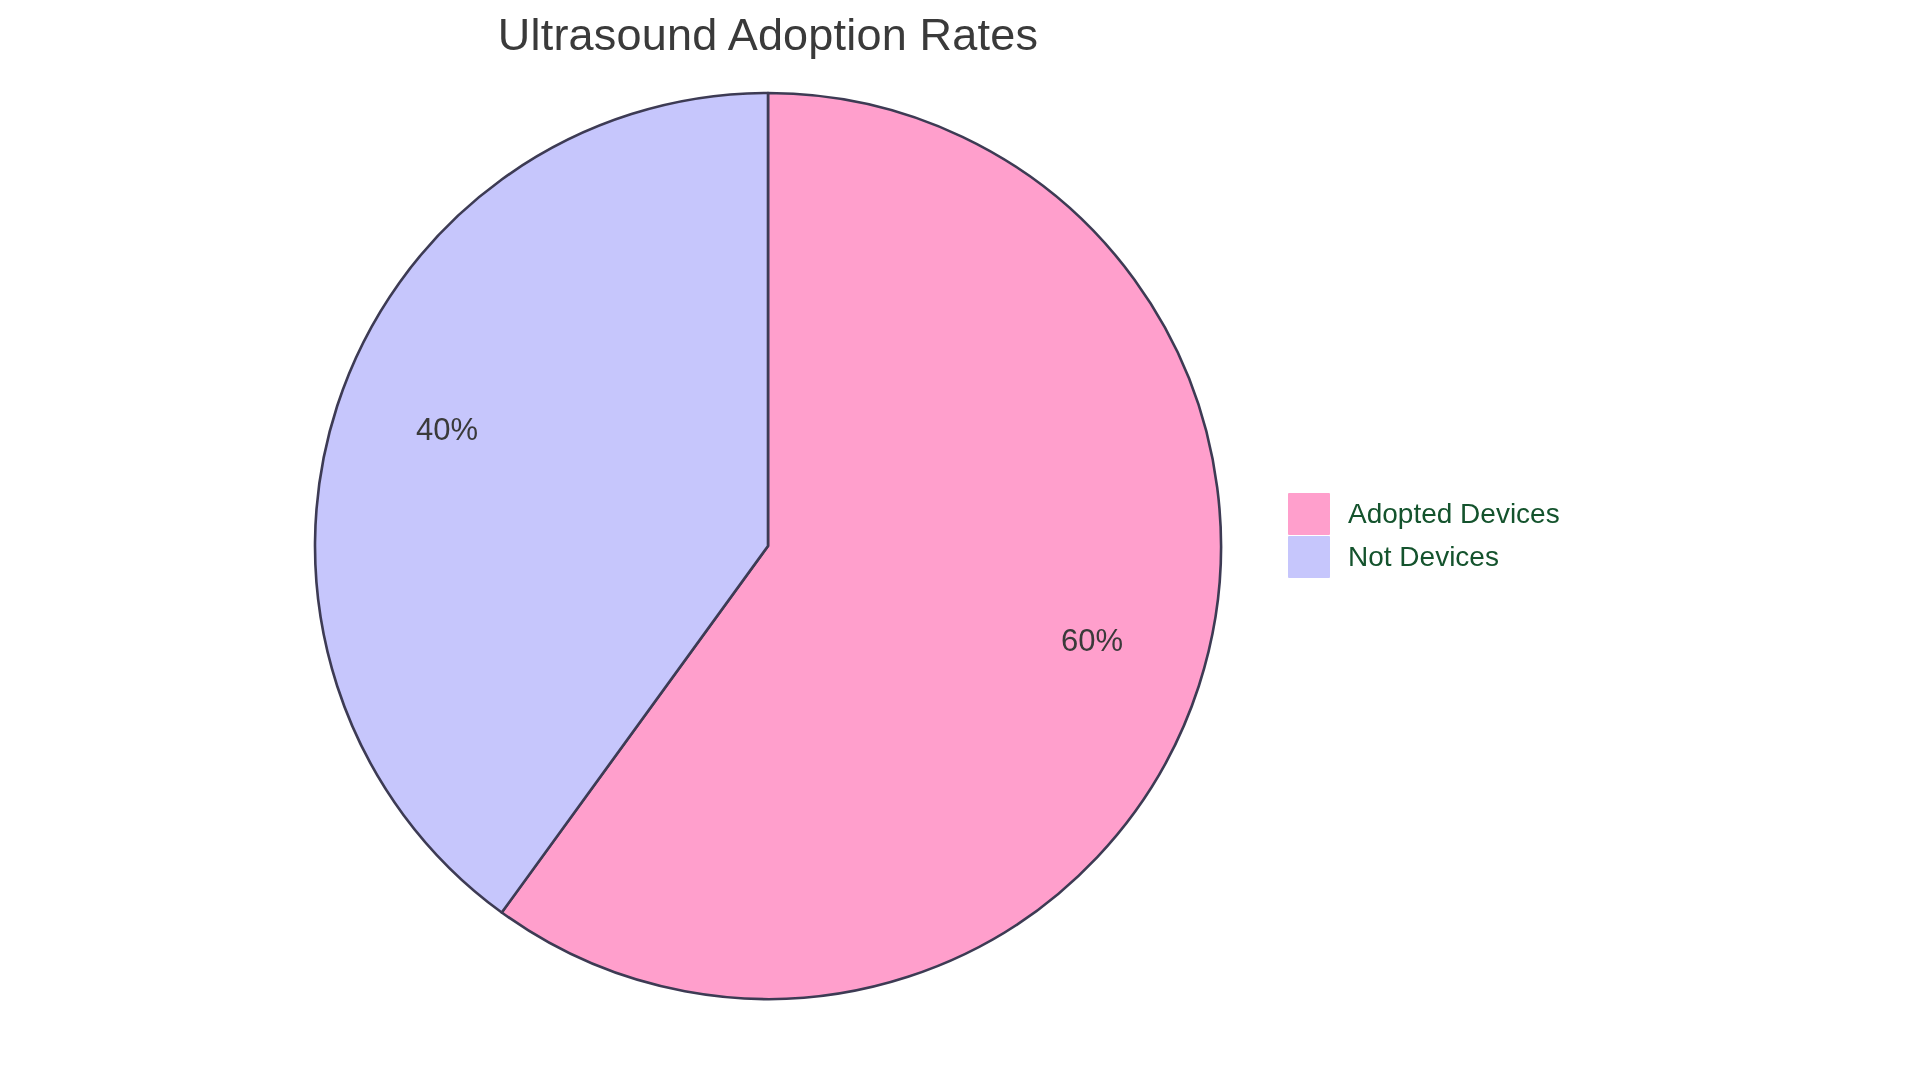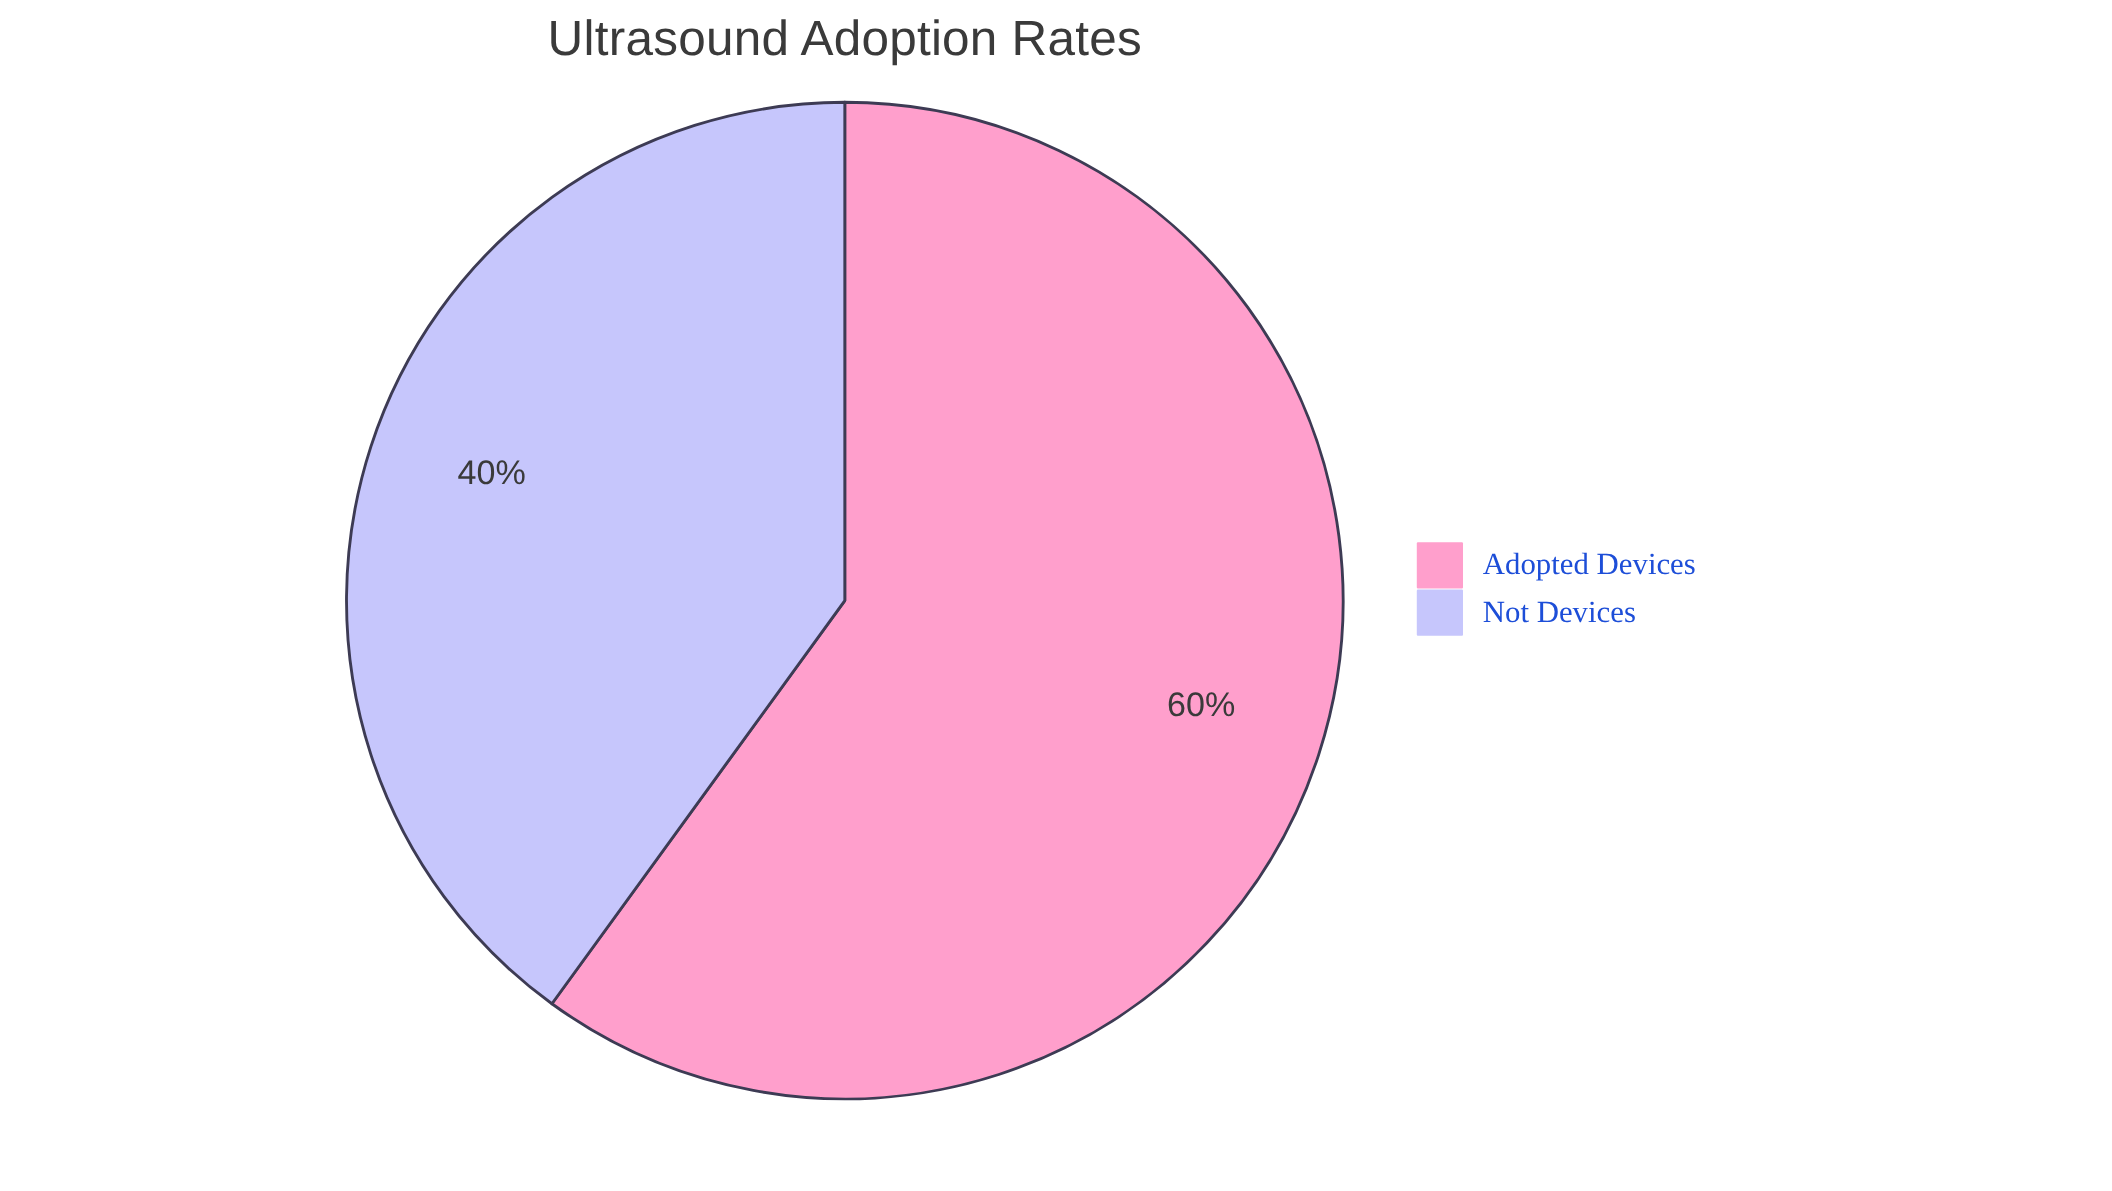--- a/index.html
+++ b/index.html
@@ -79,24 +79,23 @@
   .legend-swatch {
     width: 42px;
     height: 42px;
     flex: 0 0 auto;
     border-radius: 1px;
   }
   .legend-label {
     margin-left: 18px;
     font-size: 28px;
     font-weight: 400;
-    color: #1d4ed8;
+    color: #14532d;
     white-space: nowrap;
     line-height: 1;
-    font-family: Liberation Serif, serif;
   }
 </style>
 </head>
 <body>
 
 <div id="figure">
 
   <div id="chart-title">Ultrasound Adoption Rates</div>
 
   <svg id="pie-svg" viewBox="0 0 1920 1083" xmlns="http://www.w3.org/2000/svg">

